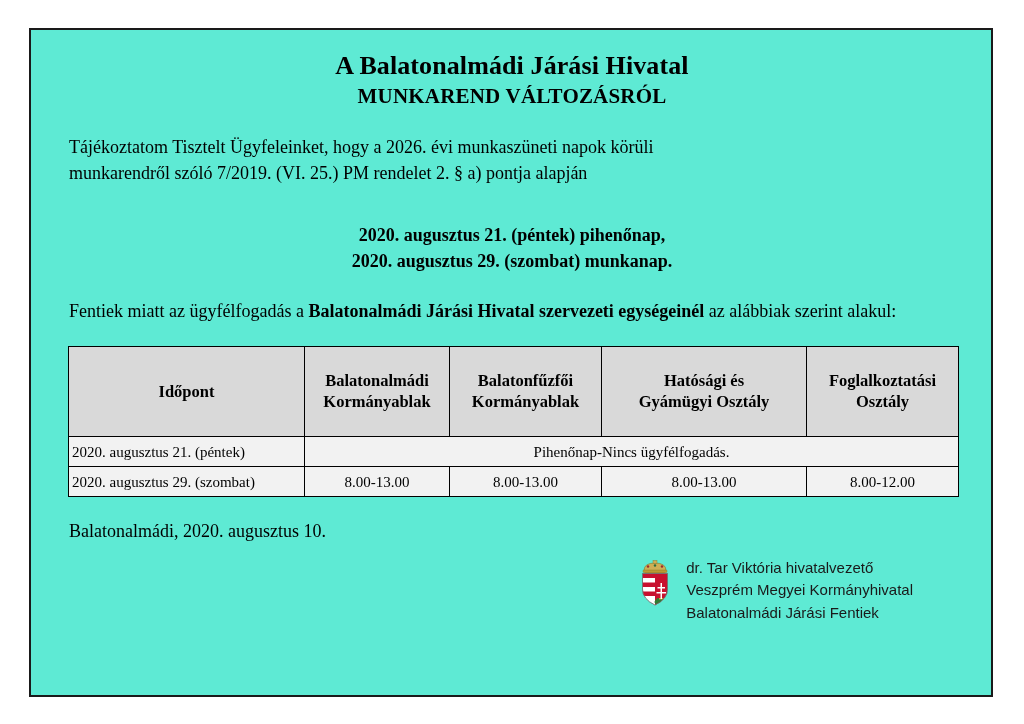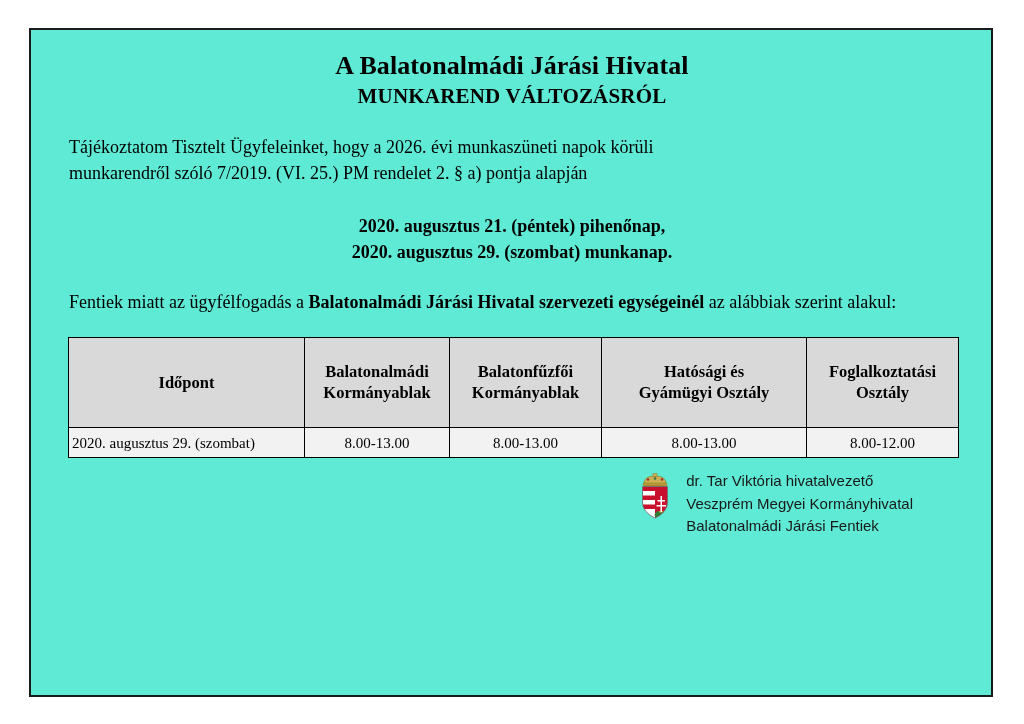--- a/index.html
+++ b/index.html
@@ -64,21 +64,21 @@
     line-height: 1.45;
     text-align: justify;
     text-justify: inter-word;
   }
   .para-intro .last-line {
     display: block;
     text-align: left;
   }
 
   .dates-block {
-    margin-top: 28px;
+    margin-top: 37px;
     text-align: center;
     font-size: 18px;
     font-weight: bold;
     line-height: 1.42;
   }
 
   .para-reason {
     margin-top: 24px;
     font-size: 18px;
     line-height: 1.45;
@@ -213,30 +213,35 @@
               <div>Gyámügyi Osztály</div>
             </th>
             <th>
               <div>Foglalkoztatási</div>
               <div>Osztály</div>
             </th>
           </tr>
         </thead>
         <tbody>
           <tr>
+            <td class="date-cell">2020. augusztus 21. (péntek)</td>
+            <td colspan="4">Pihenőnap-Nincs ügyfélfogadás.</td>
+          </tr>
+          <tr>
             <td class="date-cell">2020. augusztus 29. (szombat)</td>
             <td>8.00-13.00</td>
             <td>8.00-13.00</td>
             <td>8.00-13.00</td>
             <td>8.00-12.00</td>
           </tr>
         </tbody>
       </table>
     </div>
 
+    <div class="place-date">Balatonalmádi, 2020. augusztus 10.</div>
 
     <div class="signature-row">
       <span class="coat-of-arms">
         <svg viewBox="0 0 68 92" width="34" height="46" xmlns="http://www.w3.org/2000/svg">
 
           <ellipse cx="34" cy="21" rx="22" ry="12" fill="#b99a34"></ellipse>
           <path d="M12 21 Q12 6 34 6 Q56 6 56 21 Z" fill="#cdae55"></path>
           <path d="M12 21 Q12 6 34 6 Q56 6 56 21 Z" fill="none" stroke="#8a7327" stroke-width="1.2"></path>
           <rect x="30" y="1" width="8" height="6" fill="#cdae55" stroke="#8a7327" stroke-width="0.8"></rect>
           <circle cx="20" cy="13" r="2.4" fill="#9c2b2b"></circle>

